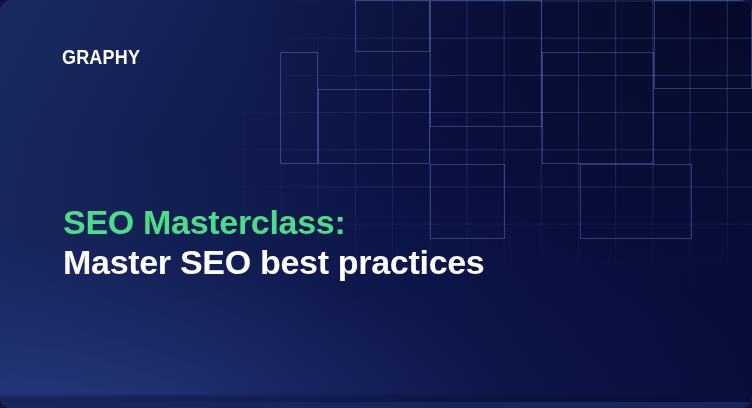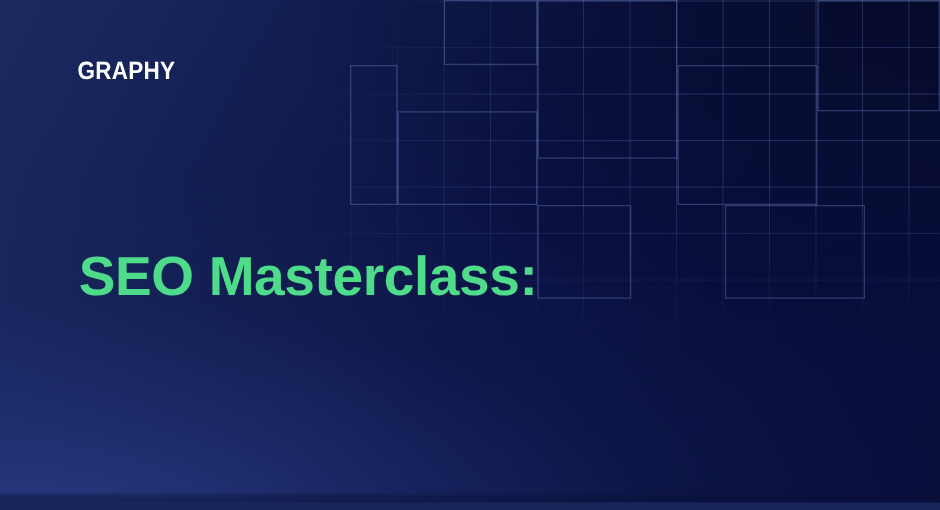--- a/index.html
+++ b/index.html
@@ -8,20 +8,21 @@
     background: #0b1340;
   }
 
   #banner {
     position: relative;
     width: 752px;
     height: 408px;
     overflow: hidden;
     font-family: "Liberation Sans", sans-serif;
     background: #7f1d1d;
+    border-radius: 12px;
   }
 
   
   .bg-base {
     position: absolute;
     inset: 0;
     background:
       linear-gradient(118deg,
         #1a2a60 0%,
         #16245a 14%,
@@ -142,21 +143,21 @@
   }
 
   
   .headline {
     position: absolute;
     left: 63px;
     top: 202px;
     line-height: 40px;
   }
   .headline .line {
-    font-size: 44px;
+    font-size: 34px;
     font-weight: 700;
     letter-spacing: -0.3px;
     white-space: nowrap;
     display: block;
   }
   .line-accent { color: #4edb8a; }
   .line-main   { color: #fdfdff; }
 </style>
 </head>
 <body>
@@ -179,15 +180,16 @@
   <div class="grid-accent" style="left:280px;  top:52px;  width:38px;  height:112px;"></div>
 
   <div class="bottom-band"></div>
   <div class="bottom-hairline"></div>
   <div class="bottom-edge"></div>
 
   <div class="logo">GRAPHY</div>
 
   <div class="headline">
     <span class="line line-accent">SEO Masterclass:</span>
+    <span class="line line-main">Master SEO best practices</span>
   </div>
 
 </div>
 
 </body></html>

